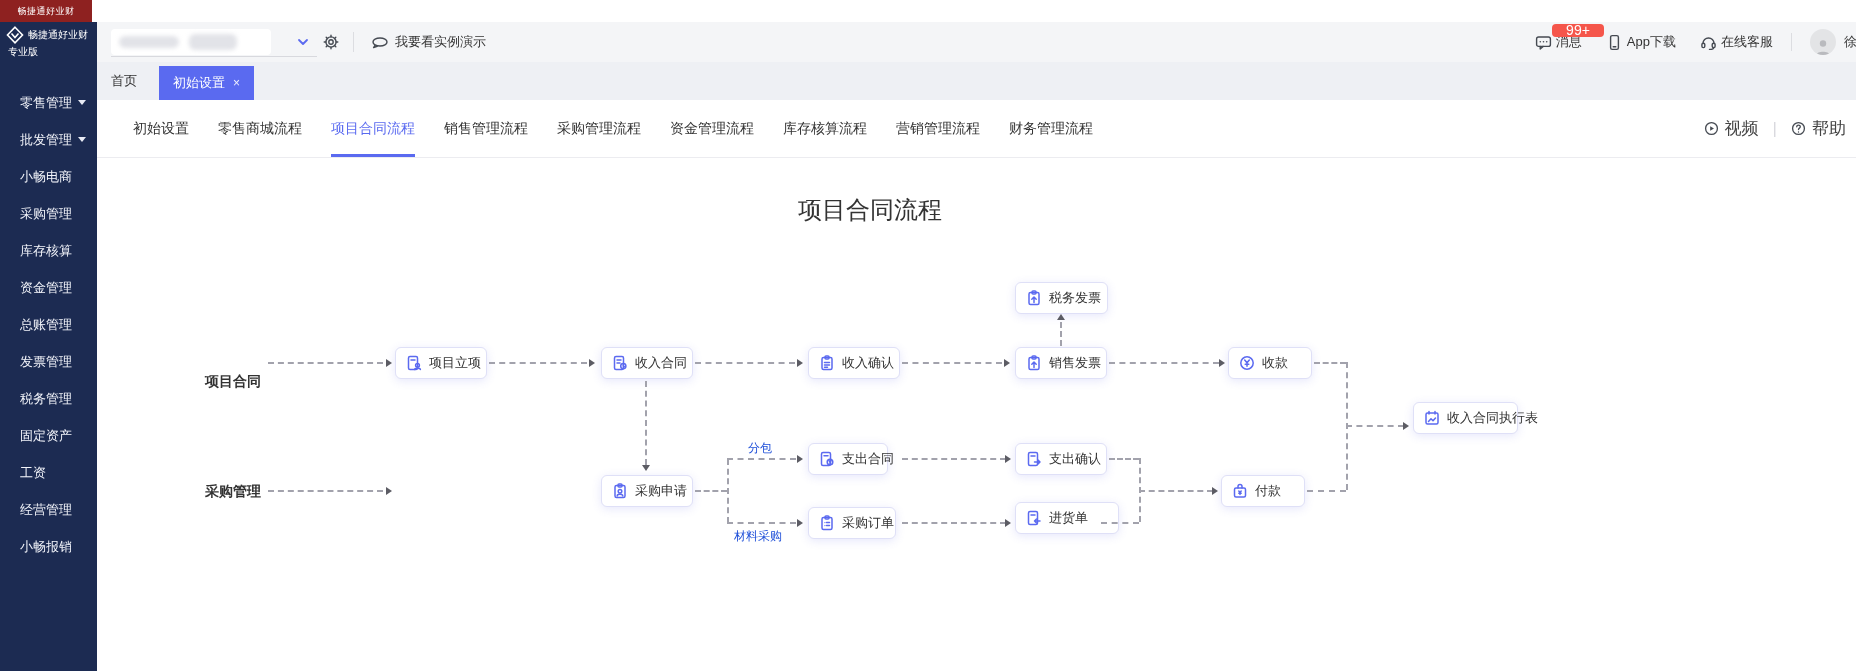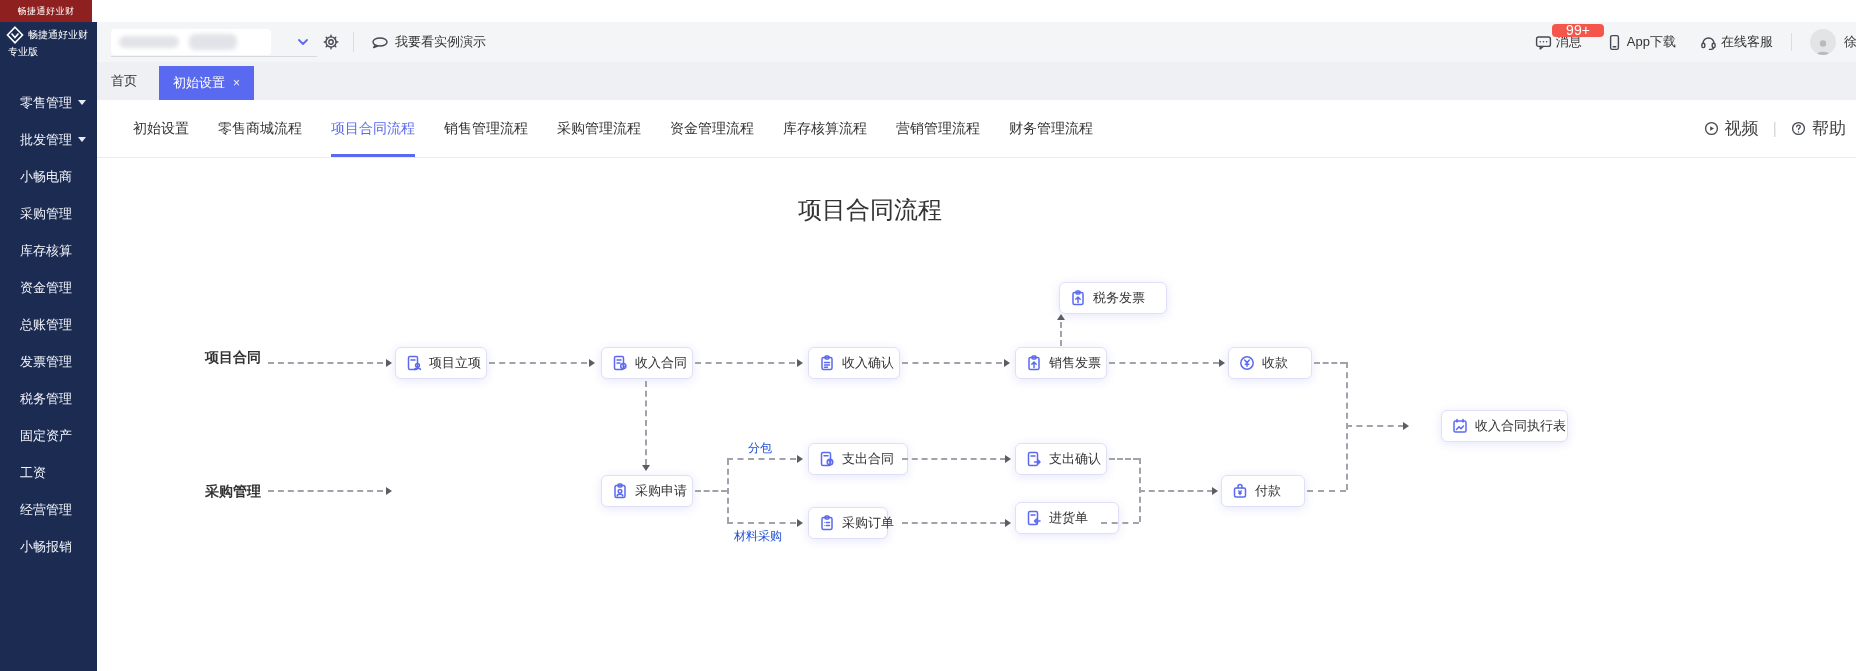--- a/index.html
+++ b/index.html
@@ -231,21 +231,21 @@
         <path d="M6.1 6.1 c0-2.4 3.8-2.4 3.8 0 c0 1.6-1.9 1.4-1.9 3" class="ic-dark"></path>
         <path d="M8 11.6 v0.2" class="ic-dark"></path>
       </svg>
       <span>帮助</span>
     </div>
   </div>
 
   <div class="canvas">
     <div class="flow-title">项目合同流程</div>
 
-    <div class="lane-label" style="left:108px;top:191px;font-family:Liberation Mono, monospace;">项目合同</div>
+    <div class="lane-label" style="left:108px;top:215px;font-family:Liberation Mono, monospace;">项目合同</div>
     <div class="lane-label" style="left:108px;top:325px;">采购管理</div>
 
     <div class="node" style="left:298px;top:189px;width:92px;">
       <svg width="16" height="16" viewBox="0 0 16 16">
         <rect x="2.5" y="1.5" width="9" height="13" rx="1.5" class="ic"></rect>
           <path d="M5 5 H9" class="ic"></path>
         <circle cx="11.5" cy="10.3" r="1.9" class="ic" fill="#fff"></circle>
           <path d="M8.6 14.6 c0-1.9 5.8-1.9 5.8 0" class="ic"></path>
       </svg>
       <span>项目立项</span>
@@ -272,21 +272,21 @@
 
     <div class="node" style="left:918px;top:189px;width:92px;">
       <svg width="16" height="16" viewBox="0 0 16 16">
         <rect x="3" y="2.5" width="10" height="12" rx="1.5" class="ic"></rect>
           <rect x="6" y="1" width="4" height="3" rx="1" class="ic" fill="#fff"></rect>
         <path d="M8 12.5 V7 M5.8 9.2 L8 7 L10.2 9.2" class="ic"></path>
       </svg>
       <span>销售发票</span>
     </div>
 
-    <div class="node" style="left:918px;top:124px;width:108px;margin-left:44px;">
+    <div class="node" style="left:918px;top:124px;width:93px;">
       <svg width="16" height="16" viewBox="0 0 16 16">
         <rect x="3" y="2.5" width="10" height="12" rx="1.5" class="ic"></rect>
           <rect x="6" y="1" width="4" height="3" rx="1" class="ic" fill="#fff"></rect>
         <path d="M8 12.5 V7 M5.8 9.2 L8 7 L10.2 9.2" class="ic"></path>
       </svg>
       <span>税务发票</span>
     </div>
 
     <div class="node" style="left:1131px;top:189px;width:84px;">
       <svg width="16" height="16" viewBox="0 0 16 16">
@@ -299,31 +299,31 @@
     <div class="node" style="left:504px;top:317px;width:92px;">
       <svg width="16" height="16" viewBox="0 0 16 16">
         <rect x="3" y="2.5" width="10" height="12" rx="1.5" class="ic"></rect>
           <rect x="6" y="1" width="4" height="3" rx="1" class="ic" fill="#fff"></rect>
         <circle cx="8" cy="8.3" r="1.8" class="ic"></circle>
           <path d="M5.2 13 c0-2.2 5.6-2.2 5.6 0" class="ic"></path>
       </svg>
       <span>采购申请</span>
     </div>
 
-    <div class="node" style="left:711px;top:285px;width:100px;">
+    <div class="node" style="left:711px;top:285px;width:80px;">
       <svg width="16" height="16" viewBox="0 0 16 16">
         <rect x="2.5" y="1.5" width="9" height="13" rx="1.5" class="ic"></rect>
           <path d="M5 4.8 H9" class="ic"></path>
         <circle cx="11" cy="11" r="2.8" class="ic" fill="#fff"></circle>
           <path d="M9.9 9.6 L11 10.9 L12.1 9.6 M11 10.9 V12.4" class="ic"></path>
       </svg>
       <span>支出合同</span>
     </div>
 
-    <div class="node" style="left:711px;top:349px;width:80px;">
+    <div class="node" style="left:711px;top:349px;width:88px;">
       <svg width="16" height="16" viewBox="0 0 16 16">
         <rect x="3" y="2.5" width="10" height="12" rx="1.5" class="ic"></rect>
           <rect x="6" y="1" width="4" height="3" rx="1" class="ic" fill="#fff"></rect>
         <circle cx="5.9" cy="7.6" r="0.6" fill="#5b6af0" stroke="none"></circle>
           <path d="M7.5 7.6 H10.5" class="ic"></path>
         <circle cx="5.9" cy="10.6" r="0.6" fill="#5b6af0" stroke="none"></circle>
           <path d="M7.5 10.6 H10.5" class="ic"></path>
       </svg>
       <span>采购订单</span>
     </div>
@@ -348,21 +348,21 @@
 
     <div class="node" style="left:1124px;top:317px;width:84px;">
       <svg width="16" height="16" viewBox="0 0 16 16">
         <rect x="2.5" y="5" width="11" height="9" rx="1.5" class="ic"></rect>
         <path d="M6 5 V3.6 a2 2 0 0 1 4 0 V5" class="ic"></path>
         <path d="M6.8 8 L8 9.4 L9.2 8 M8 9.4 V11.6 M6.8 10.3 H9.2" class="ic"></path>
       </svg>
       <span>付款</span>
     </div>
 
-    <div class="node" style="left:1316px;top:252px;width:127px;margin-left:28px;">
+    <div class="node" style="left:1316px;top:244px;width:105px;">
       <svg width="16" height="16" viewBox="0 0 16 16">
         <rect x="2" y="3" width="12" height="11" rx="1.5" class="ic"></rect>
         <path d="M5 1.5 V4 M11 1.5 V4" class="ic"></path>
         <path d="M4.5 11.5 L7 8.8 L9 10.8 L11.5 8" class="ic"></path>
       </svg>
       <span>收入合同执行表</span>
     </div>
 
     <div class="edge-label" style="left:651px;top:282px;">分包</div>
     <div class="edge-label" style="left:637px;top:370px;">材料采购</div>

